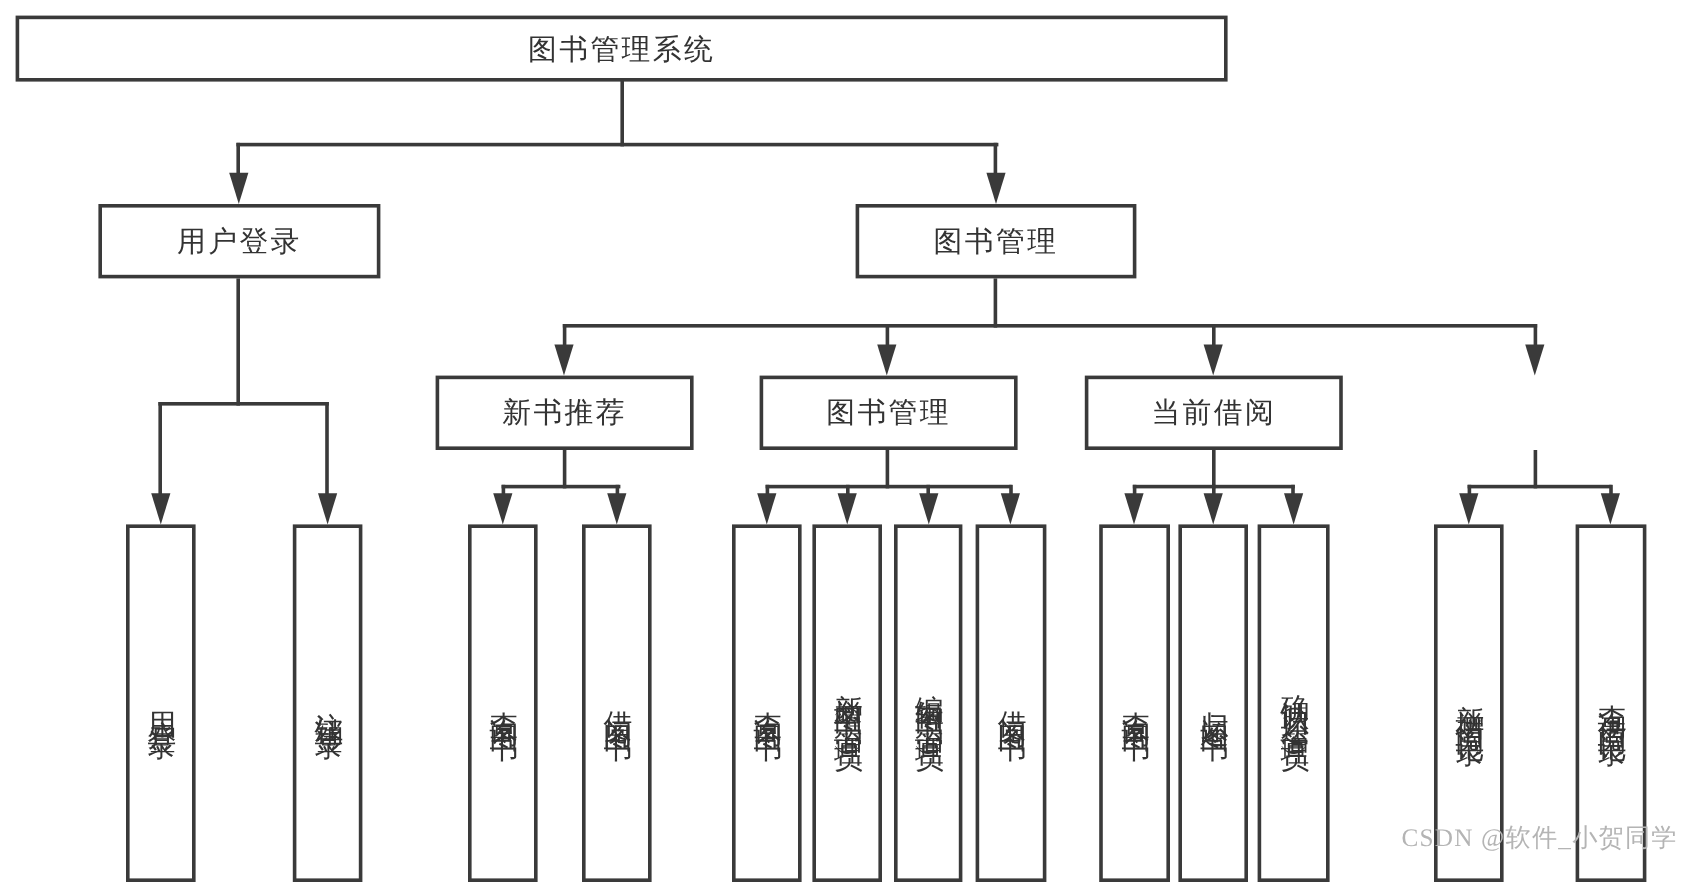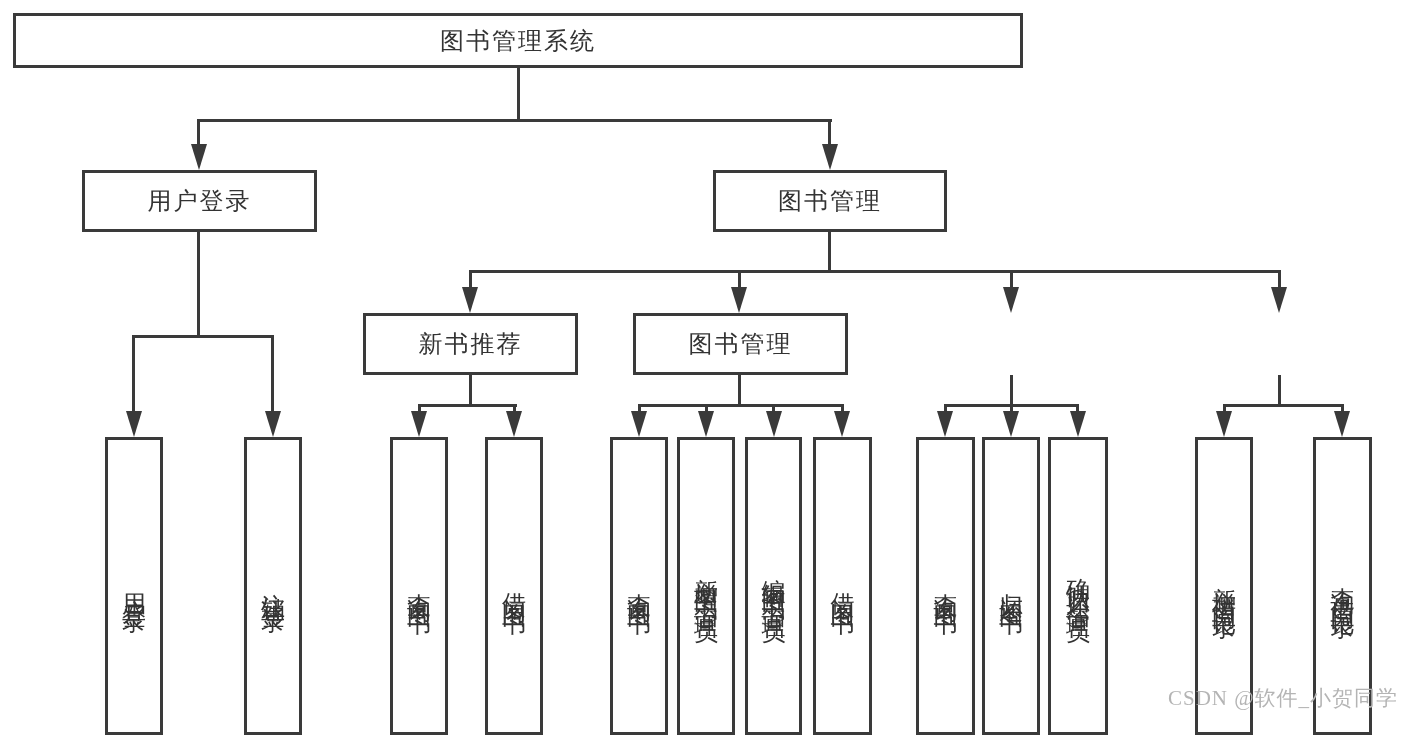--- a/index.html
+++ b/index.html
@@ -71,20 +71,23 @@
   </div>
 
   <div class="box h" style="left:363px;top:313px;width:215px;height:62px">
     <span>新书推荐</span>
   </div>
 
   <div class="box h" style="left:633px;top:313px;width:215px;height:62px">
     <span>图书管理</span>
   </div>
 
+  <div class="box h" style="left:904px;top:313px;width:215px;height:62px">
+    <span>当前借阅</span>
+  </div>
 
 
   <div class="box v" style="left:105px;top:437px;width:58px;height:298px">
     <span>用户登录</span>
   </div>
   <div class="box v" style="left:244px;top:437px;width:58px;height:298px">
     <span>注销登录</span>
   </div>
 
   <div class="box v" style="left:390px;top:437px;width:58px;height:298px">

